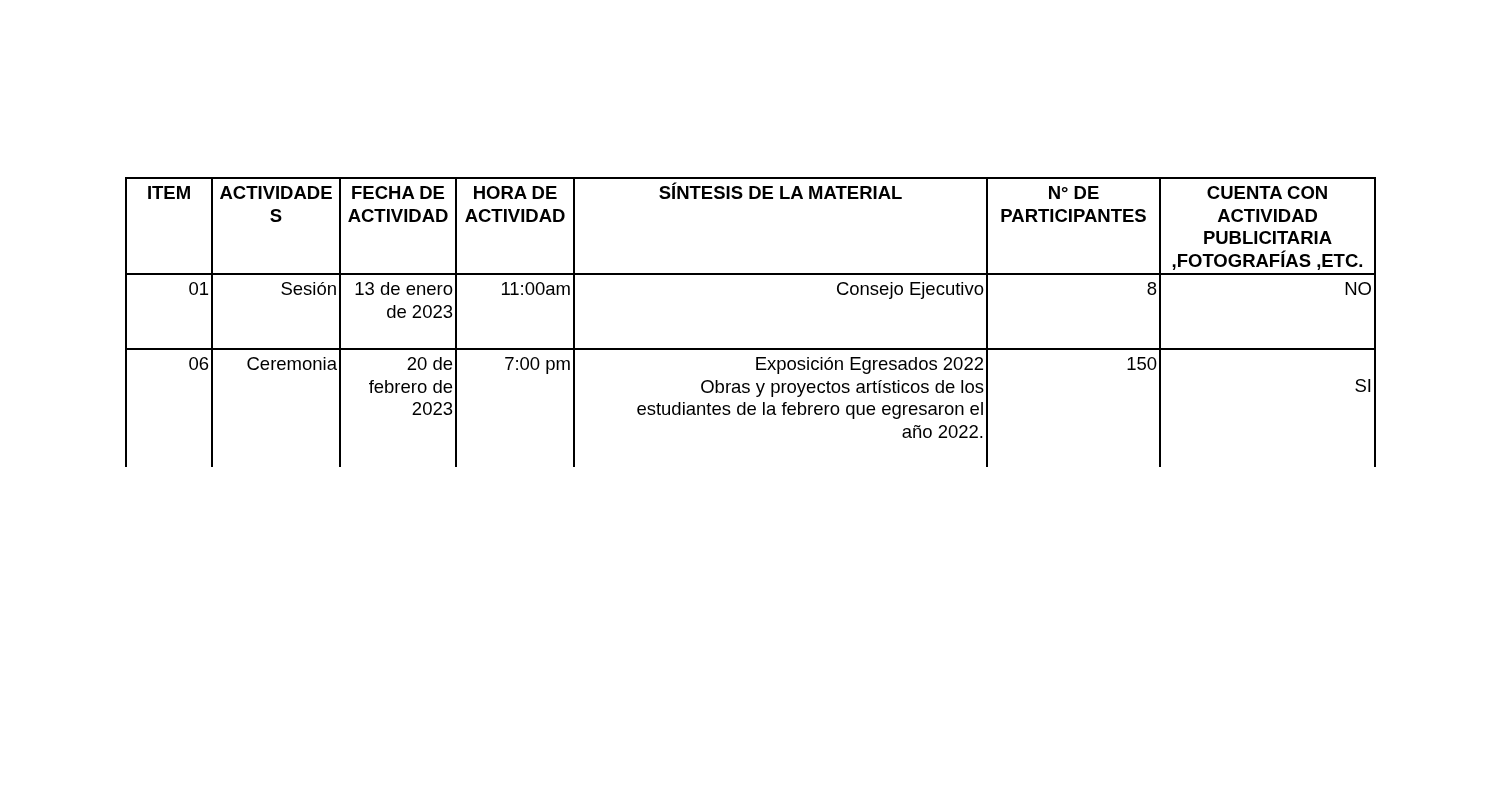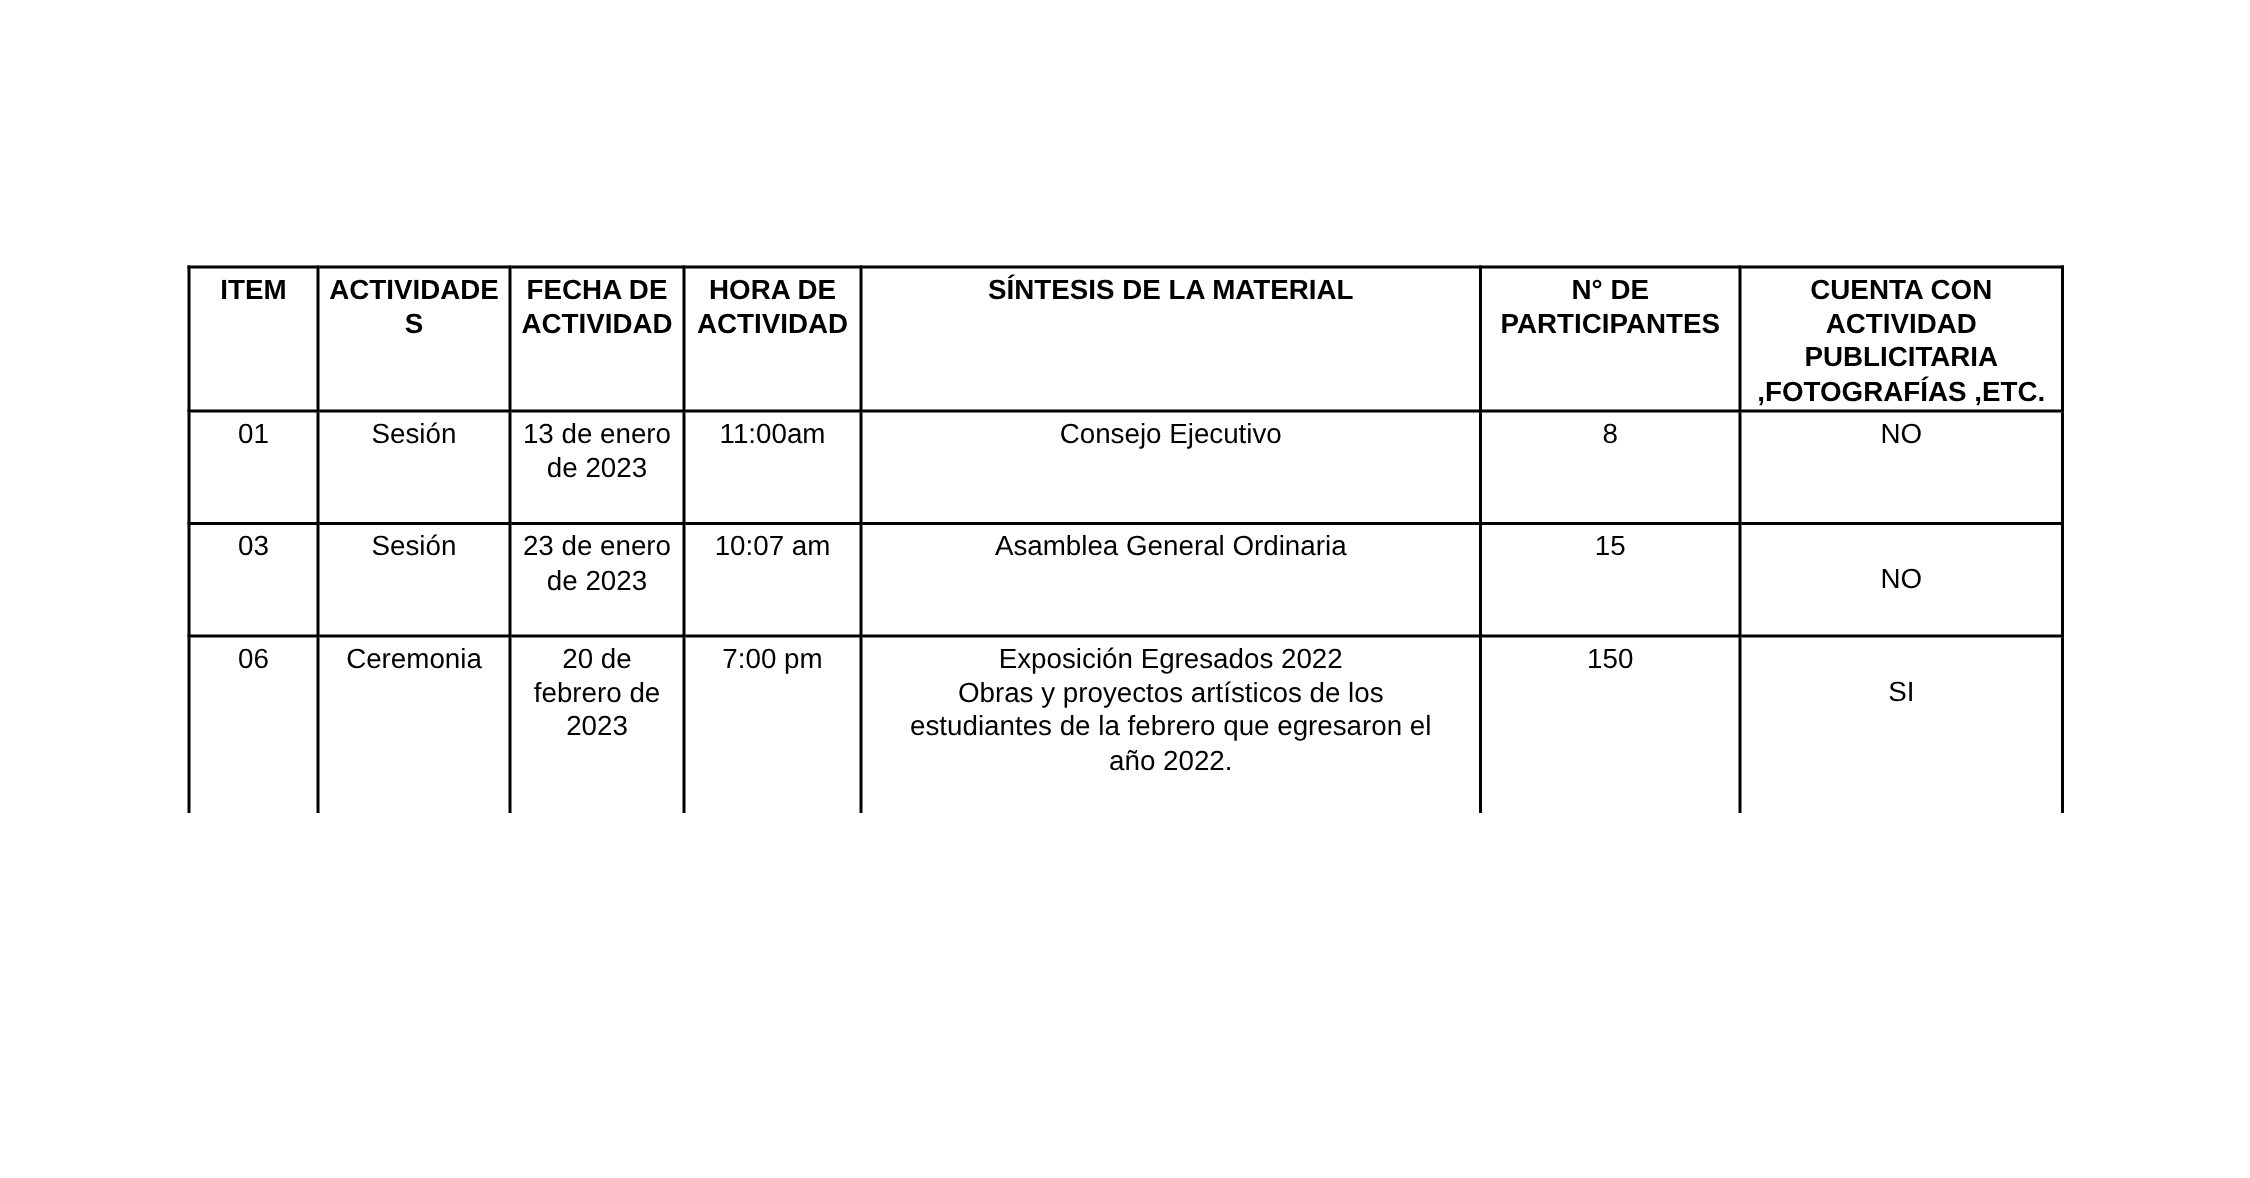--- a/index.html
+++ b/index.html
@@ -41,20 +41,21 @@
       line-height: 22.5px;
       overflow: hidden;
     }
     table.report th {
       font-weight: bold;
       height: 91px;
       word-break: break-all;
     }
     table.report td {
       font-weight: normal;
+      text-align: right;
     }
     .cell-small {
       font-size: 16.5px !important;
     }
     .pad-top-1 { padding-top: 22px; display:block; }
     .pad-top-2 { padding-top: 44px; display:block; }
     .line { display:block; }
     .bottom-clip {
       border-bottom: none !important;
     }
@@ -116,36 +117,20 @@
         </td>
         <td>11:00am</td>
         <td>
           <span class="line">Consejo Ejecutivo</span>
         </td>
         <td>8</td>
         <td>NO</td>
       </tr>
 
 
-      <tr style="height:75px">
-        <td>03</td>
-        <td>Sesión</td>
-        <td>
-          <span class="line">23 de enero</span>
-          <span class="line">de 2023</span>
-        </td>
-        <td>10:07 am</td>
-        <td>
-          <span class="line">Asamblea General Ordinaria</span>
-        </td>
-        <td>15</td>
-        <td>
-          <span class="pad-top-1">NO</span>
-        </td>
-      </tr>
 
 
 
       <tr style="height:118px">
         <td class="bottom-clip">06</td>
         <td class="bottom-clip">Ceremonia</td>
         <td class="bottom-clip">
           <span class="line">20 de</span>
           <span class="line">febrero de</span>
           <span class="line">2023</span>

